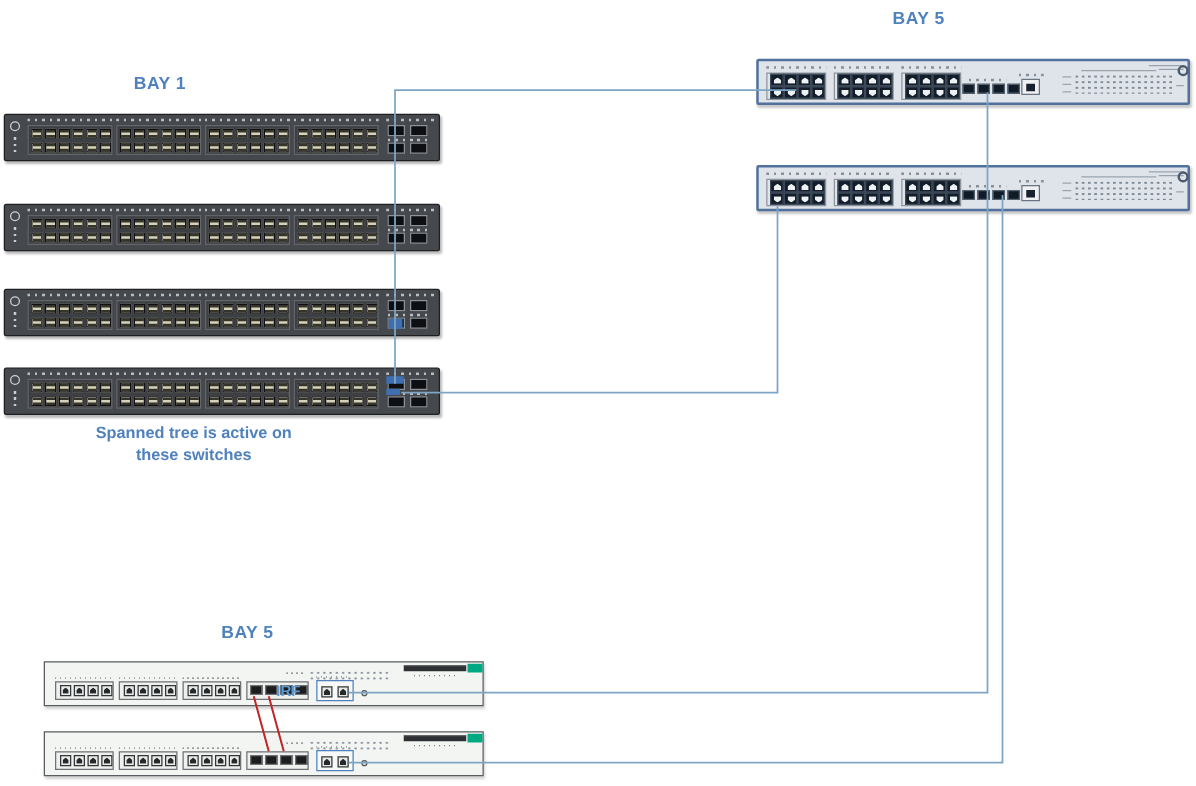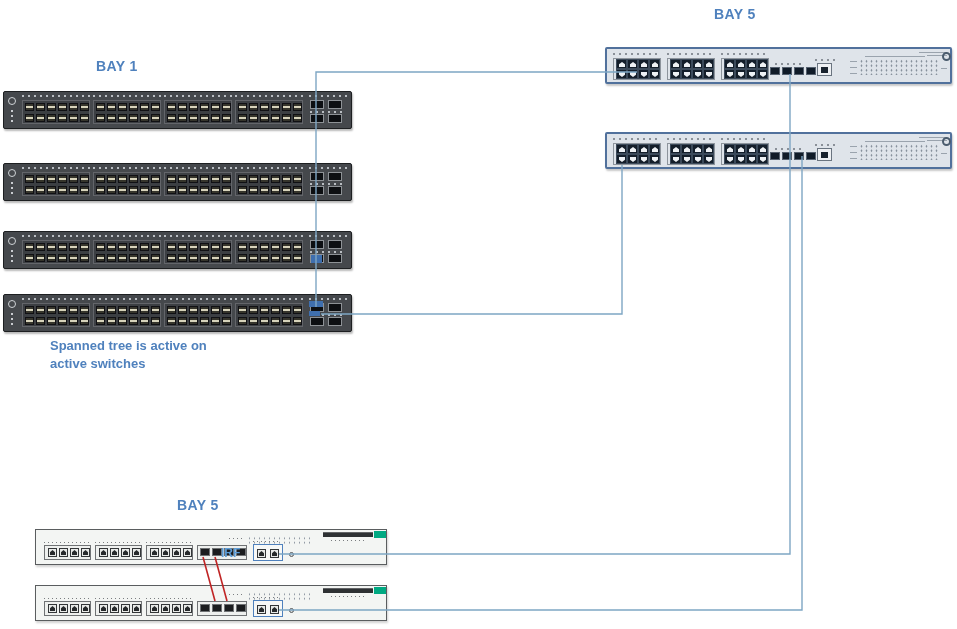--- a/index.html
+++ b/index.html
@@ -3,21 +3,21 @@
 <meta charset="utf-8">
 <style>
   :root{ --blue:#4f81bd; }
   html,body{margin:0;padding:0;background:#ffffff;}
   *{box-sizing:border-box;}
   .canvas{position:relative;width:957px;height:629px;background:#ffffff;overflow:hidden;
           font-family:"Liberation Sans",sans-serif;}
 
   
   .bay-label{position:absolute;font-weight:bold;font-size:14px;color:var(--blue);letter-spacing:.4px;z-index:5;}
-  .note{position:absolute;font-weight:bold;font-size:13px;color:var(--blue);text-align:left;width:210px;line-height:18px;z-index:5;}
+  .note{position:absolute;font-weight:bold;font-size:13px;color:var(--blue);text-align:center;width:210px;line-height:18px;z-index:5;}
   .irf{position:absolute;font-weight:bold;font-size:12px;color:#5b9bd5;z-index:6;}
 
   
   .sw1{position:absolute;background:#45484c;border:1px solid #1d1f21;border-radius:2px;
        box-shadow:1px 2px 2px rgba(0,0,0,.28);z-index:1;}
   .sw2{position:absolute;background:#dfe4ea;border:2px solid #51719c;border-radius:2px;
        box-shadow:1px 2px 2px rgba(0,0,0,.22);z-index:1;}
   .sw3{position:absolute;background:#f3f5f3;border:1px solid #5a5d5f;
        box-shadow:1px 2px 2px rgba(0,0,0,.18);z-index:1;}
 
@@ -67,27 +67,27 @@
   
   .hl{position:absolute;background:#3f6fae;z-index:2;}
 
   #wires{position:absolute;left:0;top:0;z-index:3;pointer-events:none;}
 </style>
 </head>
 <body>
 
 <div class="canvas">
 
-  <div class="bay-label" style="left:96px;top:58px">BAY 1</div>
+  <div class="bay-label" style="left:107px;top:58px">BAY 1</div>
   <div class="bay-label" style="left:714px;top:6px">BAY 5</div>
   <div class="bay-label" style="left:177px;top:497px">BAY 5</div>
 
   <div class="note" style="left:50px;top:337px">
     <div>Spanned tree is active on</div>
-    <div>active switches</div>
+    <div>these switches</div>
   </div>
 
   <div class="irf" style="left:221px;top:546px">IRF</div>
 
   <div id="switches">
       <div class="sw1" style="left: 3px; top: 91px; width: 349px; height: 38px;">
         <div class="hp-circ1" style="left: 4px; top: 5px;"></div>
         <div class="vscrib" style="left: 7px; top: 16px; height: 14px;"></div>
         <div class="tickdark" style="left: 18px; top: 3px; width: 68px;"></div>
         <div class="grp1" style="left: 18px; top: 8px; width: 68px; height: 24px;">

